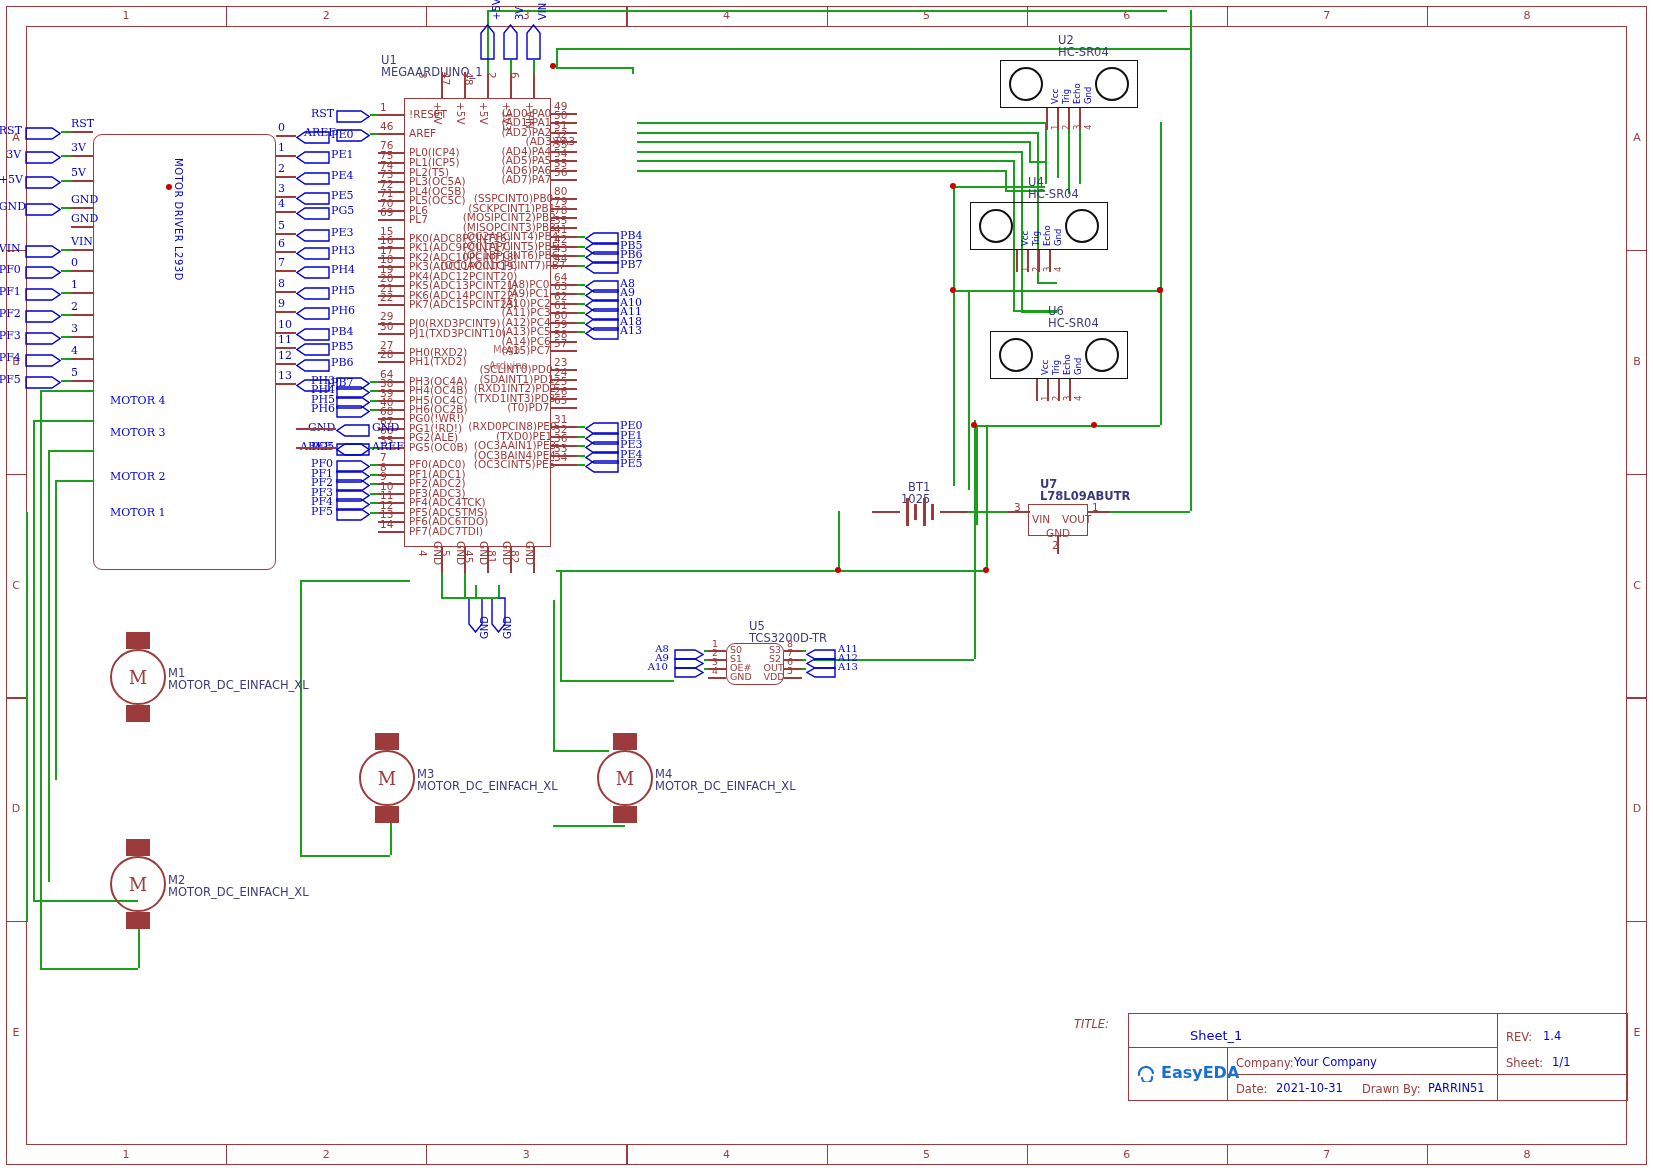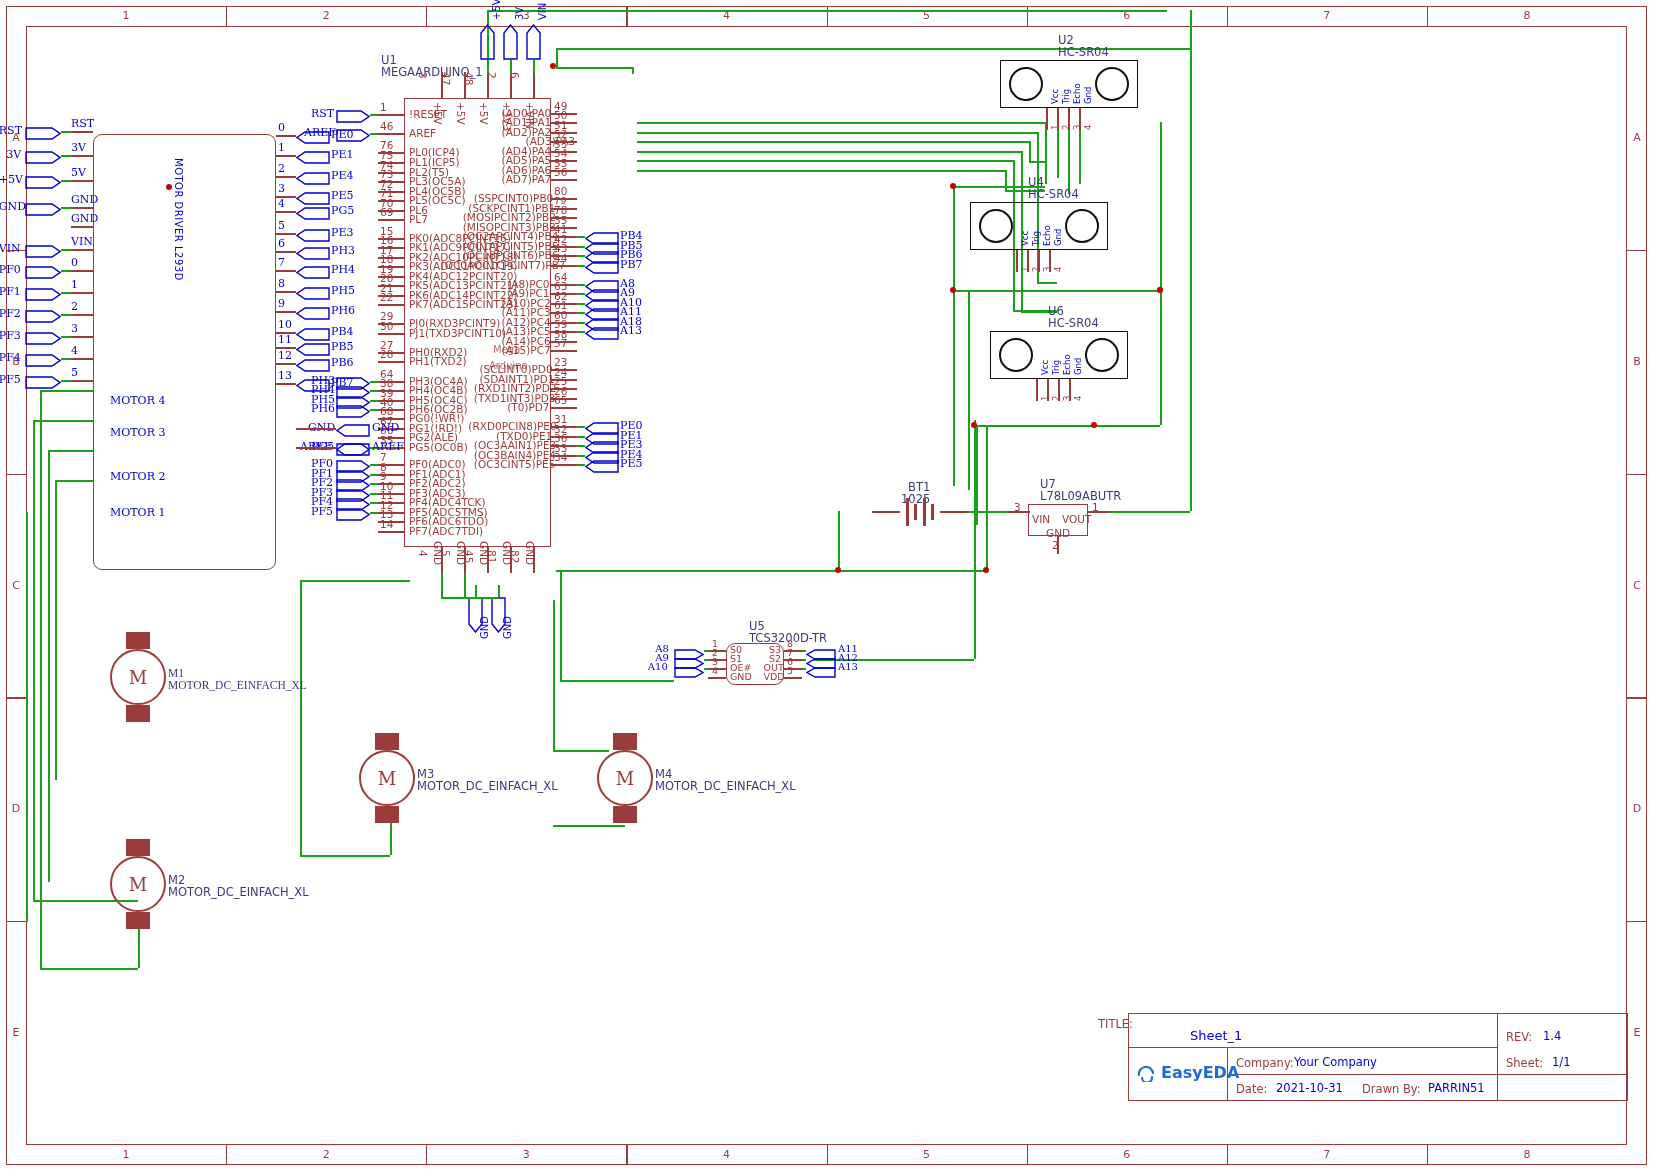--- a/index.html
+++ b/index.html
@@ -417,21 +417,21 @@
       <div class="abs pinname" style="left: 501.6px; top: 164px;">(AD6)PA6</div>
       <div class="abs pinnum" style="left:554px;top:157px;">55</div>
       <div class="abs p ph" style="left:551px;top:170px;width:26px;"></div>
       <div class="abs pinname" style="left: 501.6px; top: 173px;">(AD7)PA7</div>
       <div class="abs pinnum" style="left:554px;top:166px;">56</div>
       <div class="abs p ph" style="left:551px;top:179px;width:26px;"></div>
       <div class="abs pinname" style="left: 473.85px; top: 192px;">(SSPCINT0)PB0</div>
       <div class="abs pinnum" style="left:554px;top:185px;">80</div>
       <div class="abs p ph" style="left:551px;top:198px;width:26px;"></div>
       <div class="abs pinname" style="left: 468.3px; top: 202px;">(SCKPCINT1)PB1</div>
-      <div class="abs pinnum" style="left:554px;top:195px;font-family:Liberation Mono, monospace;">79</div>
+      <div class="abs pinnum" style="left:554px;top:195px;">79</div>
       <div class="abs p ph" style="left:551px;top:208px;width:26px;"></div>
       <div class="abs pinname" style="left: 462.75px; top: 211px;">(MOSIPCINT2)PB2</div>
       <div class="abs pinnum" style="left:554px;top:204px;">78</div>
       <div class="abs p ph" style="left:551px;top:217px;width:26px;"></div>
       <div class="abs pinname" style="left: 462.75px; top: 221px;">(MISOPCINT3)PB3</div>
       <div class="abs pinnum" style="left:554px;top:214px;">35</div>
       <div class="abs p ph" style="left:551px;top:227px;width:26px;"></div>
       <div class="abs pinname" style="left: 462.75px; top: 230px;">(OC2APCINT4)PB4</div>
       <div class="abs pinnum" style="left:554px;top:223px;">41</div>
       <div class="abs p ph" style="left:551px;top:236px;width:26px;"></div>
@@ -874,21 +874,21 @@
   <div class="abs" style="left:898px;top:498px;width:44px;height:28px;">
     <div class="abs p pv" style="left:8px;top:0;height:28px;width:2.5px;"></div>
     <div class="abs p pv" style="left:16px;top:6px;height:16px;width:2.5px;"></div>
     <div class="abs p pv" style="left:25px;top:0;height:28px;width:2.5px;"></div>
     <div class="abs p pv" style="left:33px;top:6px;height:16px;width:2.5px;"></div>
   </div>
   <div class="abs p ph" style="left:872px;top:511px;width:28px;"></div>
   <div class="abs p ph" style="left:940px;top:511px;width:28px;"></div>
 
   <div class="abs box" style="left:1028px;top:504px;width:60px;height:32px;"></div>
-  <div class="abs refblk" style="left:1040px;top:478px;">
+  <div class="abs refblk" style="left:1040px;top:478px;font-weight:bold;">
     <span>U7</span><br>
     <span>L78L09ABUTR</span>
   </div>
   <div class="abs pinname" style="left:1032px;top:513px;">VIN</div>
   <div class="abs pinname" style="left:1062px;top:513px;">VOUT</div>
   <div class="abs pinname" style="left:1046px;top:527px;">GND</div>
   <div class="abs pinnum" style="left:1014px;top:501px;">3</div>
   <div class="abs pinnum" style="left:1092px;top:501px;">1</div>
   <div class="abs pinnum" style="left:1052px;top:539px;">2</div>
   <div class="abs p ph" style="left:1008px;top:511px;width:22px;"></div>
@@ -954,38 +954,38 @@
       <div class="abs netlbl" style="left:838px;top:661px;font-size:10px;">A13</div>
       <div class="abs pinname" style="top: 671px; font-size: 9.5px; left: 763.5px;">VDD</div>
       <div class="abs pinnum" style="left:787px;top:665px;font-size:9.5px;">5</div>
       <div class="abs p ph" style="left:784px;top:677px;width:18px;"></div>
     </div>
 
   <div id="motors">
       <div class="abs motor-c" style="left:110px;top:649px;">M</div>
       <div class="abs motor-t" style="left:126px;top:632px;width:24px;height:17px;"></div>
       <div class="abs motor-t" style="left:126px;top:705px;width:24px;height:17px;"></div>
-      <div class="abs refblk" style="left:168px;top:667px;font-family:Liberation Serif, serif;"><span>M1</span><br><span>MOTOR_DC_EINFACH_XL</span></div>
+      <div class="abs refblk" style="left:168px;top:667px;"><span>M1</span><br><span>MOTOR_DC_EINFACH_XL</span></div>
       <div class="abs motor-c" style="left:110px;top:856px;">M</div>
       <div class="abs motor-t" style="left:126px;top:839px;width:24px;height:17px;"></div>
       <div class="abs motor-t" style="left:126px;top:912px;width:24px;height:17px;"></div>
       <div class="abs refblk" style="left:168px;top:874px;"><span>M2</span><br><span>MOTOR_DC_EINFACH_XL</span></div>
       <div class="abs motor-c" style="left:359px;top:750px;">M</div>
       <div class="abs motor-t" style="left:375px;top:733px;width:24px;height:17px;"></div>
       <div class="abs motor-t" style="left:375px;top:806px;width:24px;height:17px;"></div>
       <div class="abs refblk" style="left:417px;top:768px;"><span>M3</span><br><span>MOTOR_DC_EINFACH_XL</span></div>
       <div class="abs motor-c" style="left:597px;top:750px;">M</div>
       <div class="abs motor-t" style="left:613px;top:733px;width:24px;height:17px;"></div>
       <div class="abs motor-t" style="left:613px;top:806px;width:24px;height:17px;"></div>
       <div class="abs refblk" style="left:655px;top:768px;"><span>M4</span><br><span>MOTOR_DC_EINFACH_XL</span></div>
     </div>
 
   <div class="abs tb" style="left:1128px;top:1013px;width:500px;height:88px;"></div>
   <div class="abs" style="left:1128px;top:1013px;width:370px;height:35px;border-bottom:1.3px solid #9b3b3b;border-right:1.3px solid #9b3b3b;box-sizing:border-box;"></div>
-  <div class="abs tb-k" style="left:1098px;top:1017px;">TITLE:</div>
+  <div class="abs tb-k" style="left:1074px;top:1017px;font-style:italic;">TITLE:</div>
   <div class="abs tb-v" style="left:1190px;top:1028px;">Sheet_1</div>
   <div class="abs tb-k" style="left:1506px;top:1030px;">REV:</div>
   <div class="abs tb-v-s" style="left:1543px;top:1029px;">1.4</div>
 
   <div class="abs" style="left:1128px;top:1048px;width:100px;height:53px;border-right:1.3px solid #9b3b3b;box-sizing:border-box;"></div>
   <div class="abs" style="left:1228px;top:1048px;width:270px;height:26.5px;border-bottom:1.3px solid #9b3b3b;border-right:1.3px solid #9b3b3b;box-sizing:border-box;"></div>
   <div class="abs" style="left:1228px;top:1074.5px;width:270px;height:26.5px;border-right:1.3px solid #9b3b3b;box-sizing:border-box;"></div>
 
   <div class="abs" style="left:1136px;top:1062px;display:flex;align-items:center;gap:3px;">
     <svg width="22" height="20" viewBox="0 0 22 20">

